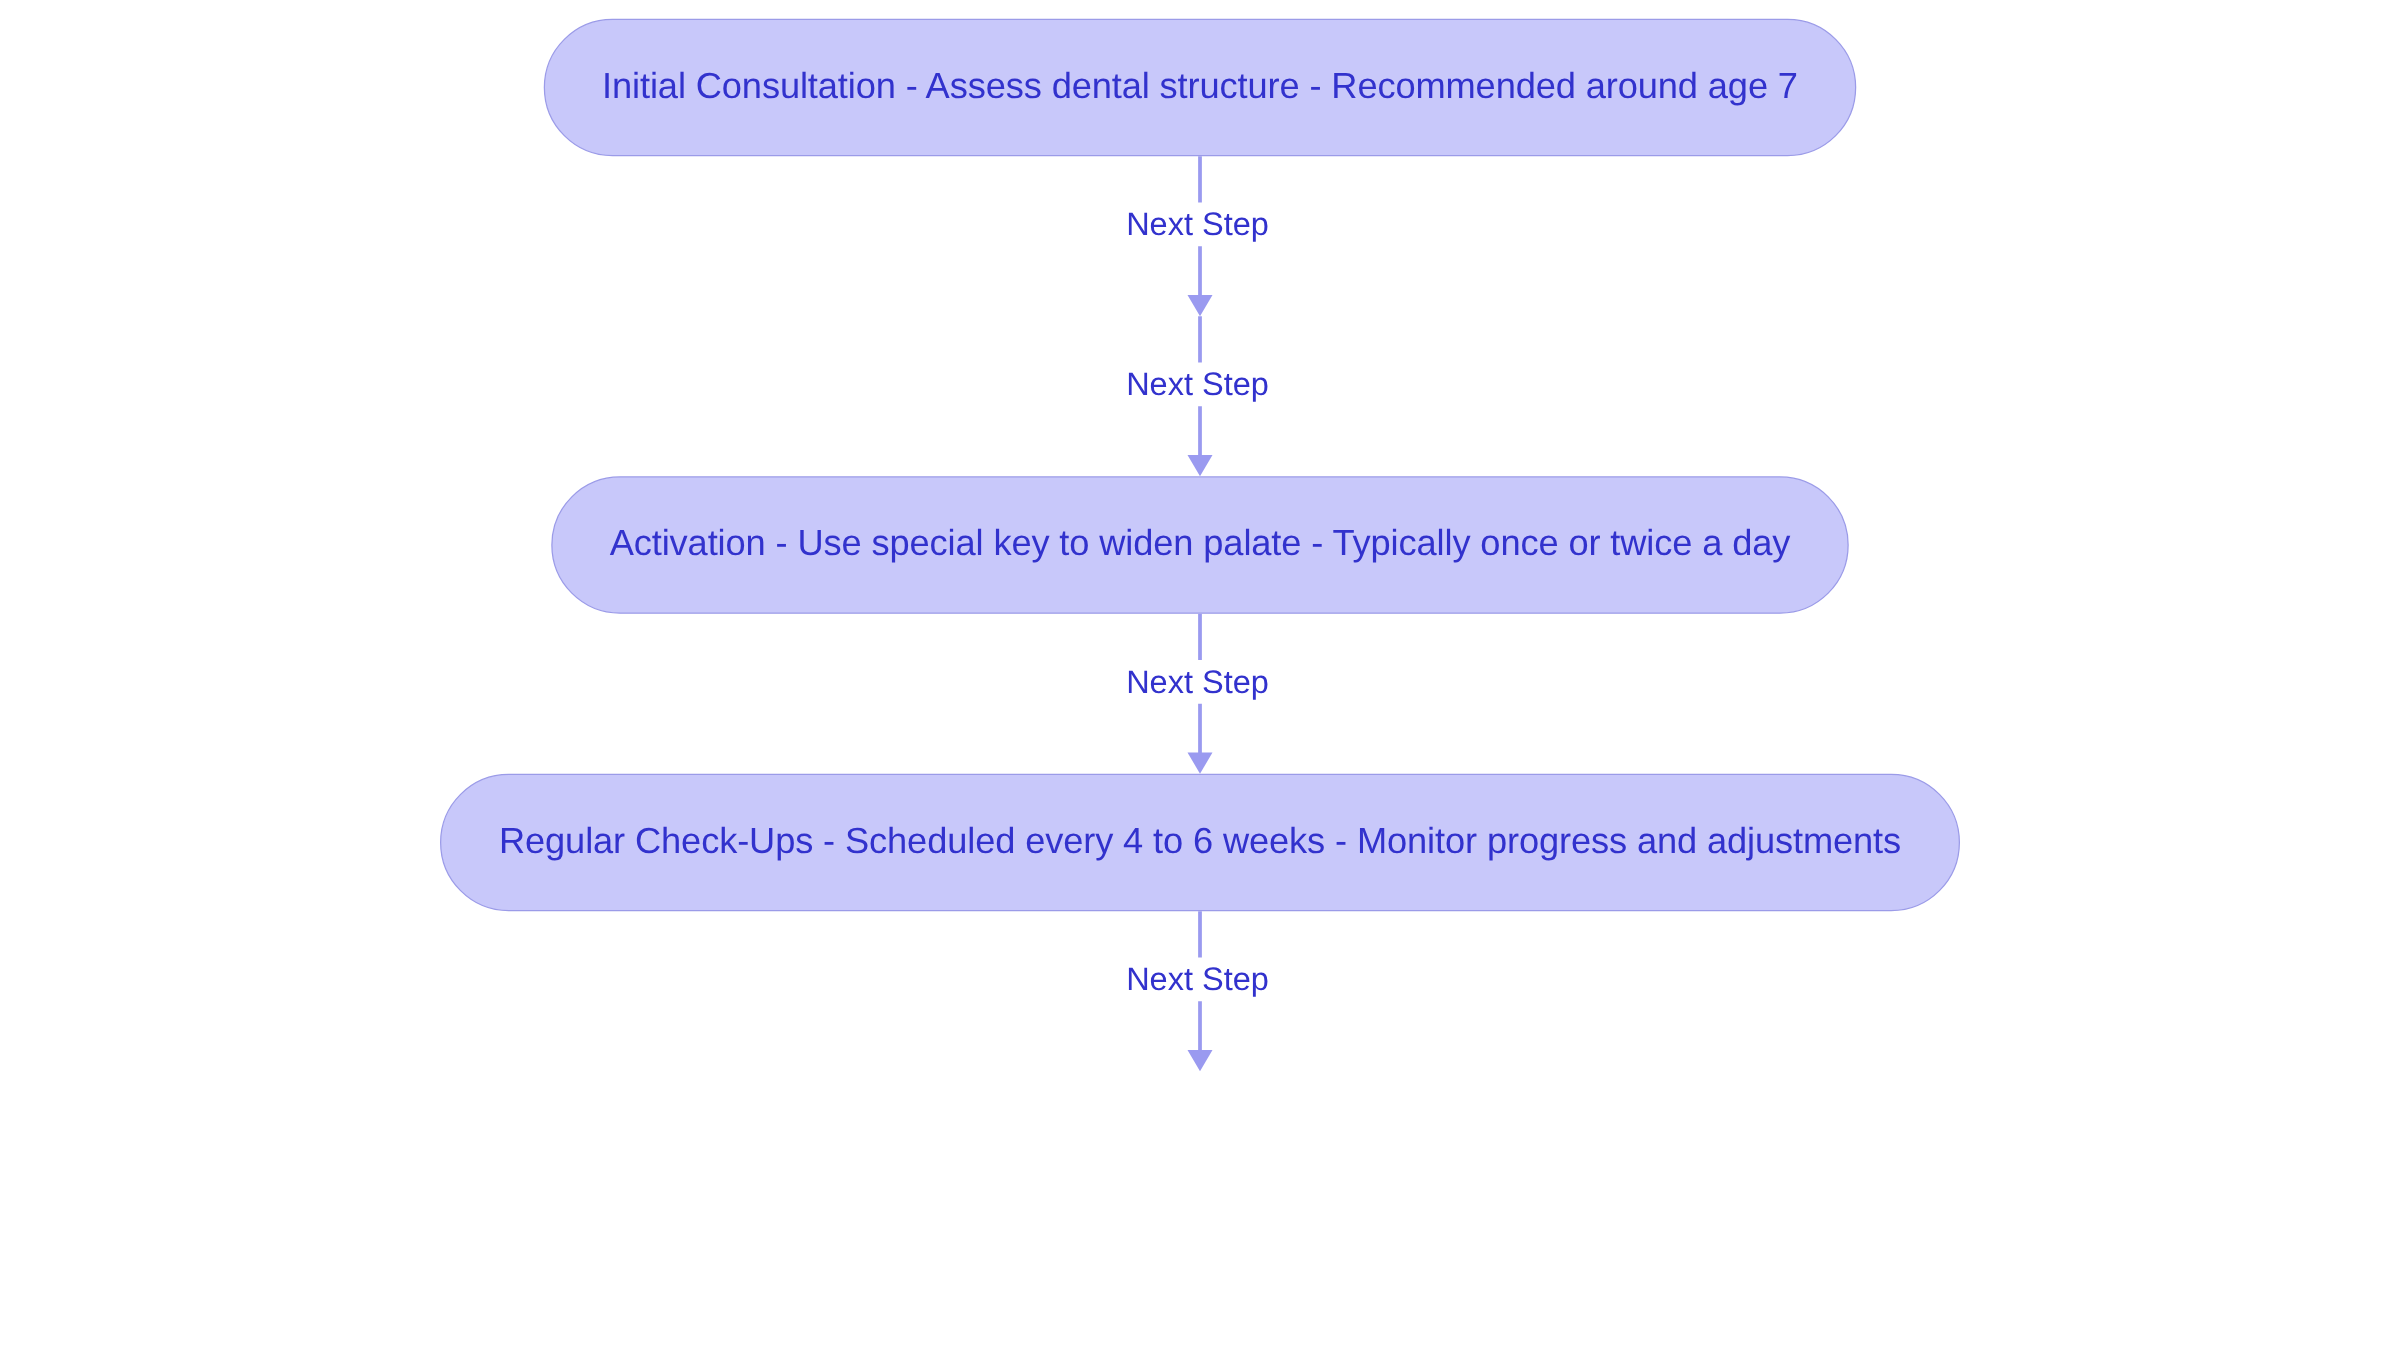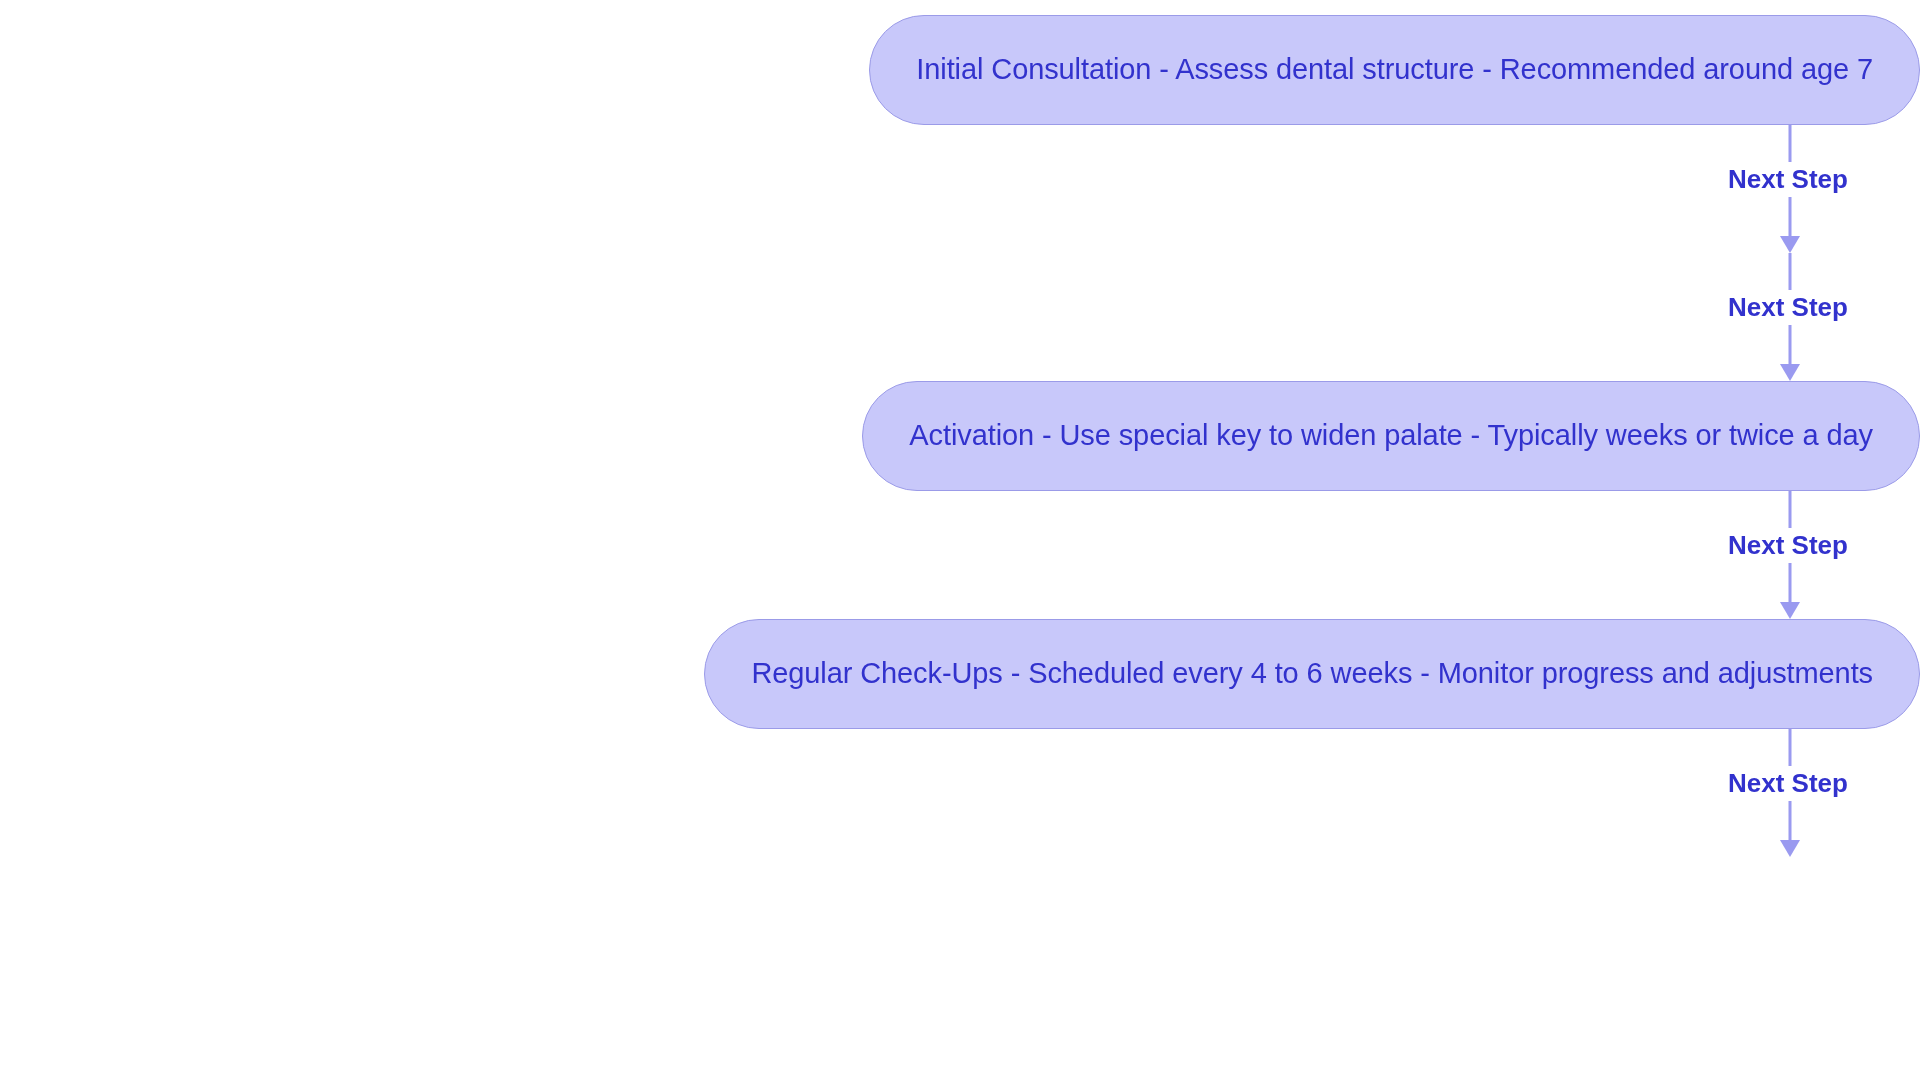--- a/index.html
+++ b/index.html
@@ -13,21 +13,21 @@
     overflow: hidden;
   }
 
   #flowchart-root {
     position: relative;
     width: 1920px;
     height: 1083px;
     background: #ffffff;
     display: flex;
     flex-direction: column;
-    align-items: flex-end;
+    align-items: center;
     justify-content: flex-start;
   }
 
   
   .node {
     position: relative;
     display: flex;
     align-items: center;
     justify-content: center;
     height: 110px;
@@ -49,21 +49,20 @@
 
   
   .connector {
     position: relative;
     width: 260px;
     height: 128px;
     flex: 0 0 auto;
     display: flex;
     align-items: center;
     justify-content: center;
-    font-weight: bold;
   }
 
   .connector-line {
     position: absolute;
     left: 50%;
     top: 0;
     transform: translateX(-50%);
     width: 3px;
     height: 112px;
     background: #9a9af0;
@@ -111,21 +110,21 @@
   </div>
 
 
   <div class="connector">
     <span class="connector-line"></span>
     <span class="connector-arrow"></span>
     <span class="connector-label">Next Step</span>
   </div>
 
   <div class="node">
-    <span class="node-label">Activation - Use special key to widen palate - Typically weeks or twice a day</span>
+    <span class="node-label">Activation - Use special key to widen palate - Typically once or twice a day</span>
   </div>
 
   <div class="connector">
     <span class="connector-line"></span>
     <span class="connector-arrow"></span>
     <span class="connector-label">Next Step</span>
   </div>
 
   <div class="node">
     <span class="node-label">Regular Check-Ups - Scheduled every 4 to 6 weeks - Monitor progress and adjustments</span>

